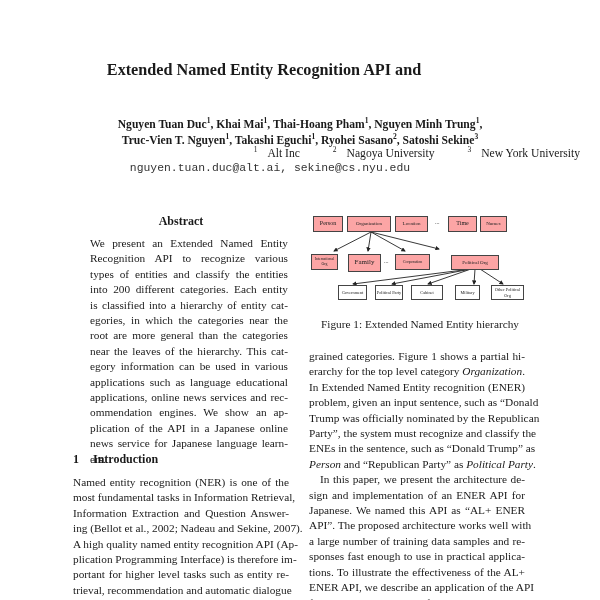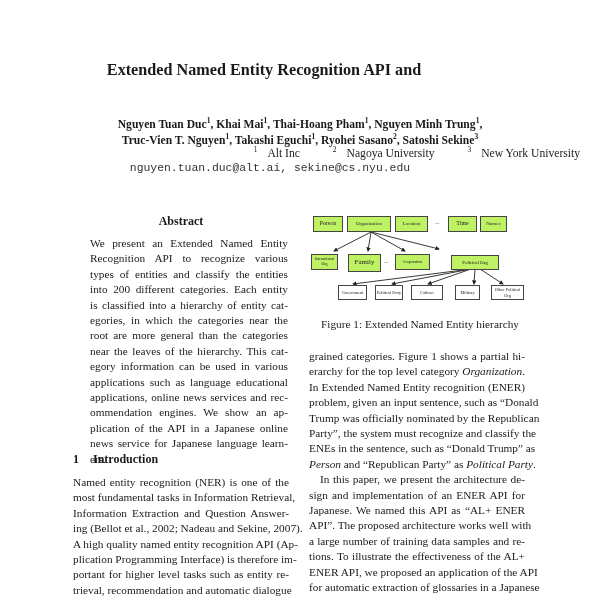--- a/index.html
+++ b/index.html
@@ -21,21 +21,21 @@
   .abstract { position:absolute; top:236px; left:90px; width:198px; font-size:11.3px;
               line-height:15.4px; text-align:justify; }
   .line { display:block; text-align:justify; text-align-last:justify; white-space:nowrap; }
   .line.last { text-align-last:left; }
   .sec { position:absolute; top:452px; left:73px; font-weight:bold; font-size:12px; }
   .sec .num { margin-right:14px; }
   .intro { position:absolute; top:475px; left:73px; width:216px; }
   .rtext { position:absolute; top:349px; left:309px; width:216px; }
   .indent { padding-left:11px; }
   .diagram { position:absolute; left:305px; top:210px; width:225px; height:100px; }
-  .box { position:absolute; border:1px solid #444; background:#bef264; font-size:5px;
+  .box { position:absolute; border:1px solid #444; background:#fca5a5; font-size:5px;
          display:flex; align-items:center; justify-content:center; text-align:center;
          line-height:5.5px; color:#222; box-sizing:border-box; }
   .box.white { background:#fff; font-size:4.3px; }
   .box.big { font-size:7px; }
   .box.med { font-size:6px; }
   .dots { position:absolute; font-size:6px; color:#555; }
   .caption { position:absolute; top:318px; left:300px; width:240px; text-align:center; font-size:11.3px; }
   i { font-style:italic; }
 </style>
 </head>
@@ -143,17 +143,18 @@
   <span class="line">problem, given an input sentence, such as “Donald</span>
   <span class="line">Trump was officially nominated by the Republican</span>
   <span class="line">Party”, the system must recognize and classify the</span>
   <span class="line">ENEs in the sentence, such as “Donald Trump” as</span>
   <span class="line last"><i>Person</i><span> and “Republican Party” as </span><i>Political Party</i>.</span>
   <span class="line indent">In this paper, we present the architecture de-</span>
   <span class="line">sign and implementation of an ENER API for</span>
   <span class="line">Japanese.  We named this API as “AL+ ENER</span>
   <span class="line">API”. The proposed architecture works well with</span>
   <span class="line">a large number of training data samples and re-</span>
+  <span class="line">sponses fast enough to use in practical applica-</span>
   <span class="line">tions.  To illustrate the effectiveness of the AL+</span>
-  <span class="line">ENER API, we proposed an application of the API</span>
+  <span class="line">ENER API, we describe an application of the API</span>
   <span class="line">for automatic extraction of glossaries in a Japanese</span>
 
 </div>
 
 </body></html>

